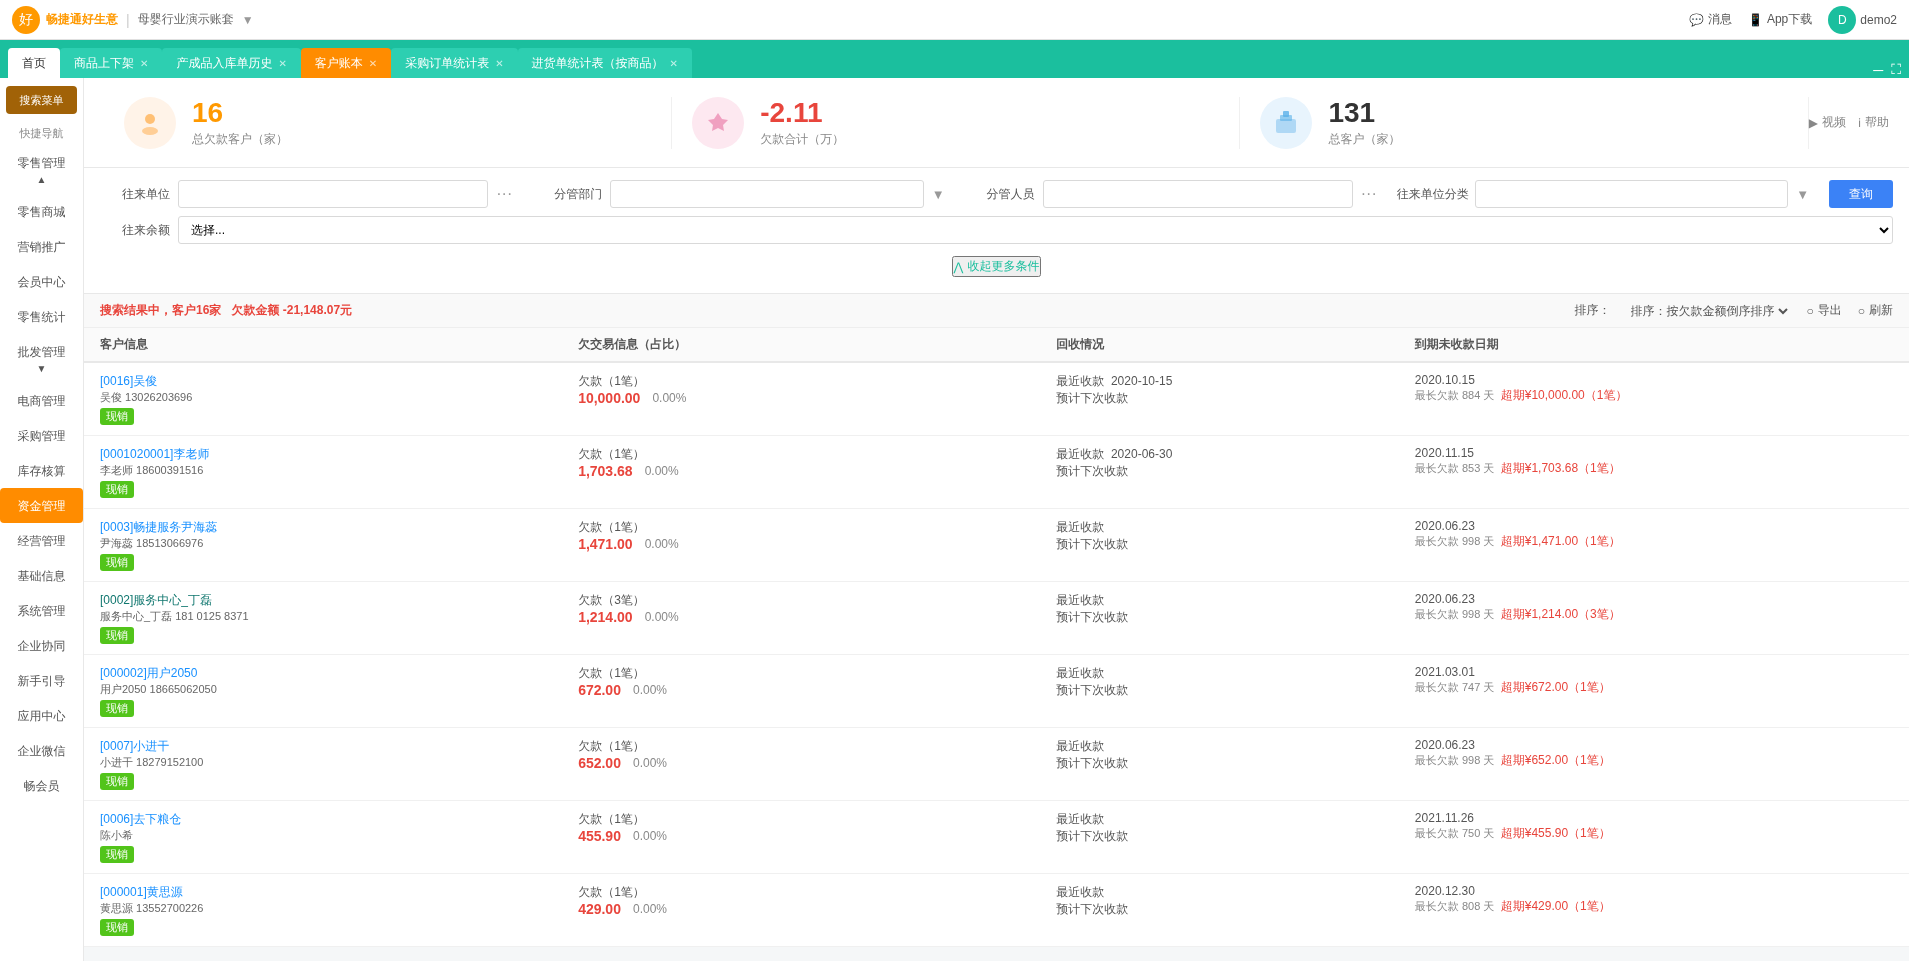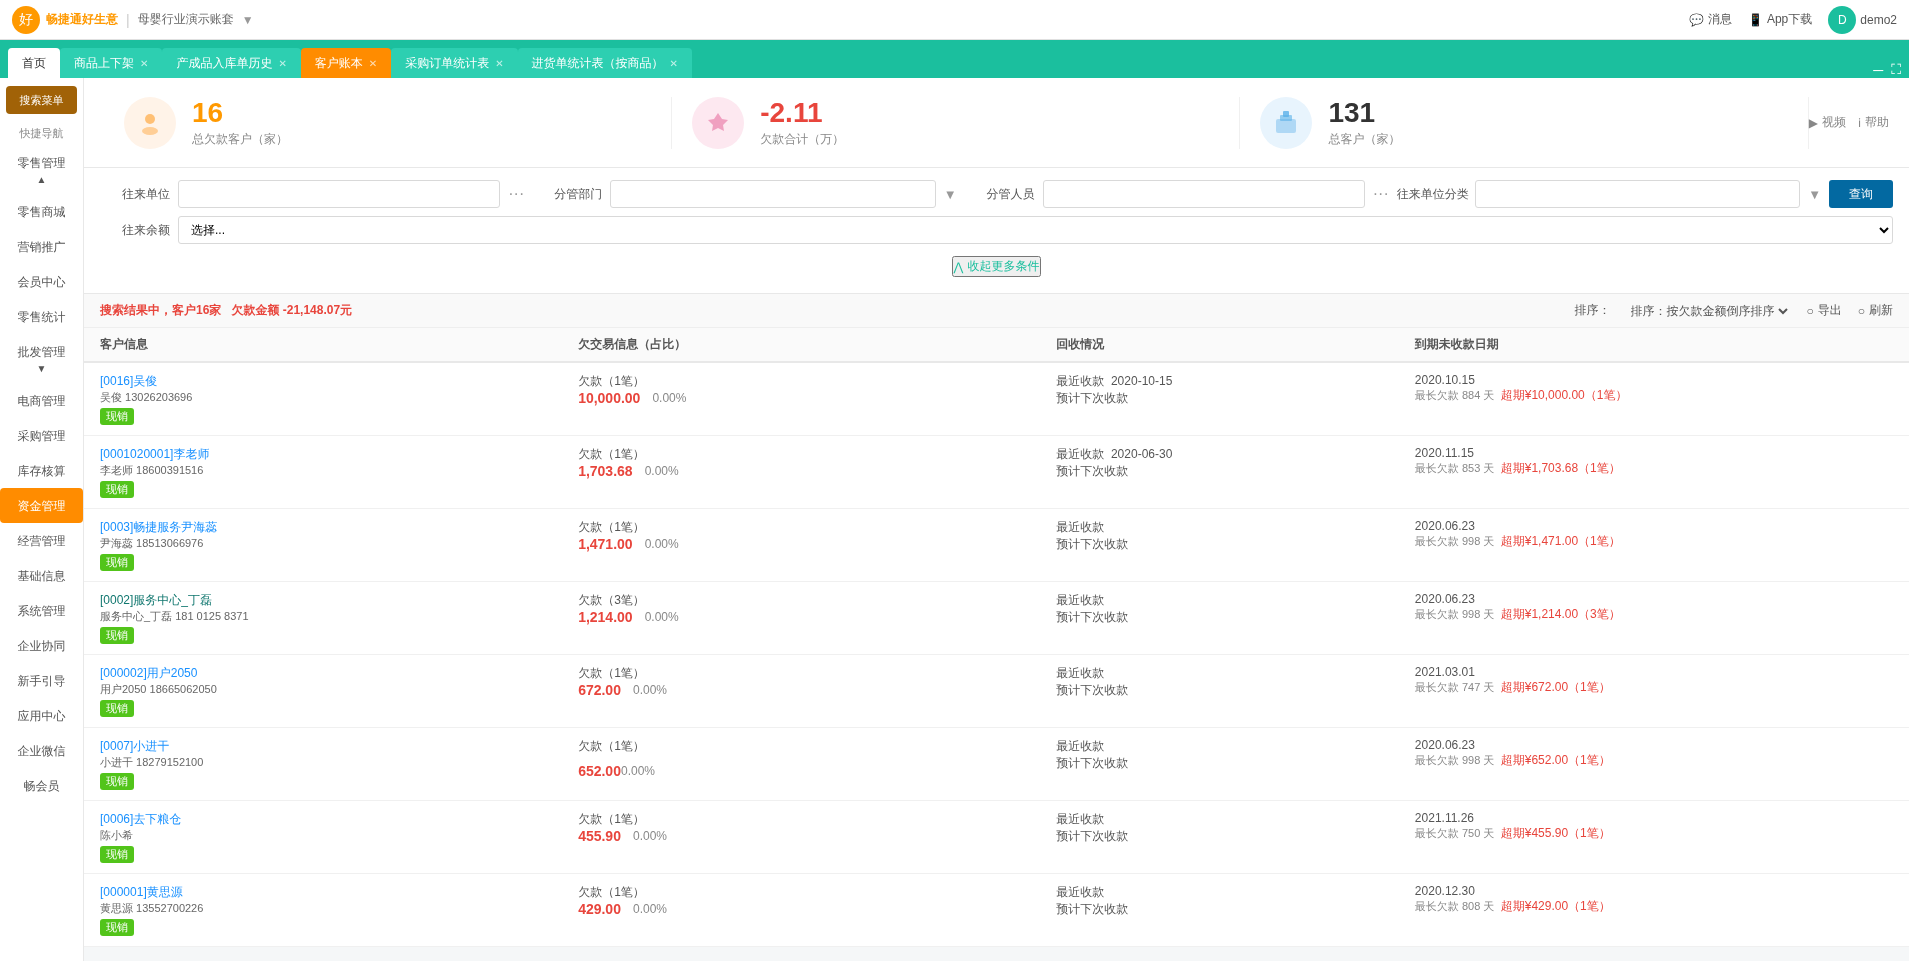--- a/index.html
+++ b/index.html
@@ -51,28 +51,28 @@
     .stat-number { font-size: 28px; font-weight: bold; }
     .stat-number.red { color: #e8453c; }
     .stat-number.orange { color: #f90; }
     .stat-number.dark { color: #333; }
     .stat-label { font-size: 12px; color: #888; margin-top: 2px; }
     .stat-bar-right { margin-left: auto; display: flex; gap: 12px; font-size: 12px; color: #888; }
     .stat-bar-right-item { display: flex; align-items: center; gap: 4px; cursor: pointer; }
 
     
     .filter-area { background: #fff; padding: 12px 16px; border-bottom: 1px solid #e8e8e8; }
-    .filter-row { display: flex; align-items: center; gap: 8px; margin-bottom: 8px; flex-wrap: wrap; }
+    .filter-row { display: flex; align-items: center; gap: 20px; margin-bottom: 8px; flex-wrap: wrap; }
     .filter-item { display: flex; align-items: center; gap: 8px; flex: 1; min-width: 200px; }
     .filter-label { font-size: 12px; color: #555; white-space: nowrap; width: 70px; text-align: right; }
     .filter-input { flex: 1; height: 28px; border: 1px solid #d9d9d9; border-radius: 3px; padding: 0 8px; font-size: 12px; }
     .filter-select { flex: 1; height: 28px; border: 1px solid #d9d9d9; border-radius: 3px; padding: 0 8px; font-size: 12px; background: #fff; }
     .filter-dots { color: #999; font-size: 16px; cursor: pointer; }
     .filter-dropdown-icon { color: #999; cursor: pointer; }
-    .query-btn { height: 28px; padding: 0 20px; background: #0369a1; border: none; border-radius: 3px; color: #fff; font-size: 12px; cursor: pointer; }
+    .query-btn { height: 28px; padding: 0 20px; background: #3b82f6; border: none; border-radius: 3px; color: #fff; font-size: 12px; cursor: pointer; }
     .collapse-row { display: flex; justify-content: center; padding: 4px 0; }
     .collapse-btn { font-size: 12px; color: #1bbf9e; cursor: pointer; display: flex; align-items: center; gap: 4px; }
 
     
     .result-bar { display: flex; align-items: center; justify-content: space-between; padding: 8px 16px; background: #f9f9f9; border-bottom: 1px solid #eee; }
     .result-info { font-size: 12px; color: #555; }
     .result-info span { color: #e8453c; font-weight: bold; }
     .result-actions { display: flex; align-items: center; gap: 16px; font-size: 12px; color: #555; }
     .result-action-item { display: flex; align-items: center; gap: 4px; cursor: pointer; }
     .sort-select { font-size: 12px; border: none; background: none; color: #555; cursor: pointer; }
@@ -468,21 +468,21 @@
     </div>
   </div>
           <div class="table-row">
     <div>
       <div class="customer-code" style="color:#1890ff;cursor:pointer;">[0007]小进干</div>
       <div class="customer-phone">小进干 18279152100</div>
       <span class="customer-tag">现销</span>
     </div>
     <div>
       <div class="debt-count">欠款（1笔）</div>
-      <div style="display:flex;align-items:center;margin-top:8px;">
+      <div style="display:flex;align-items:center;gap:12px;">
         <span class="debt-amount">652.00</span>
         <span class="debt-ratio">0.00%</span>
       </div>
     </div>
     <div>
       <div class="recovery-item">最近收款&nbsp;&nbsp;</div>
       <div class="recovery-item">预计下次收款</div>
     </div>
     <div>
       <div class="overdue-date">2020.06.23</div>

